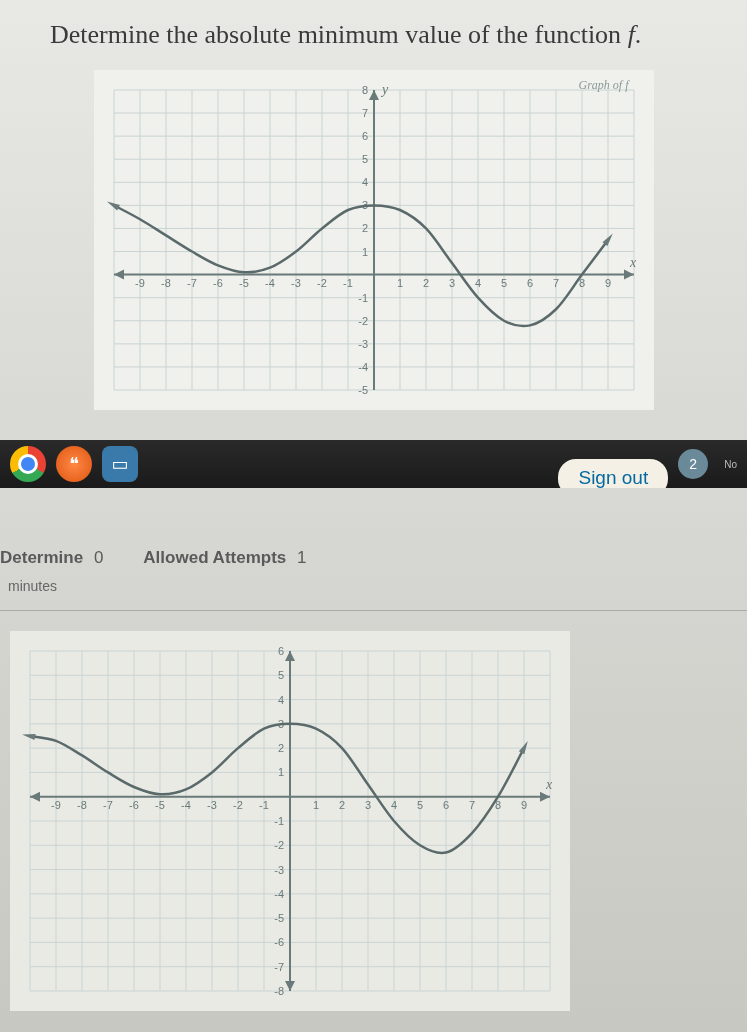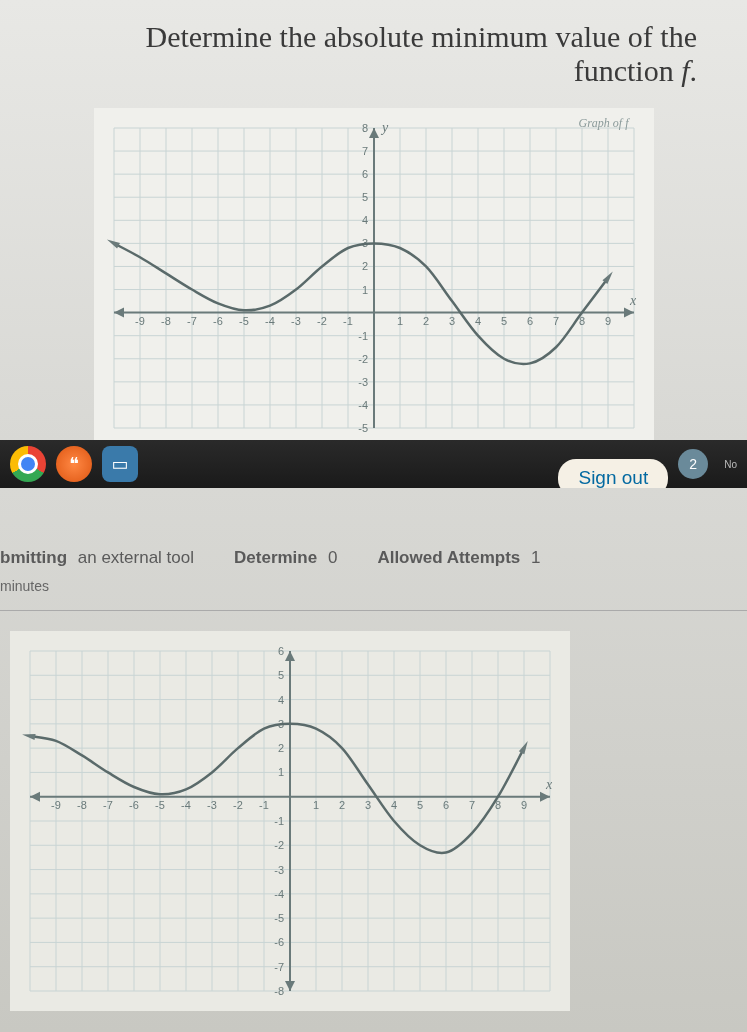--- a/index.html
+++ b/index.html
@@ -11,26 +11,25 @@
     overflow: hidden;
   }
   .top-panel {
     width: 747px;
     height: 440px;
     background: linear-gradient(to bottom, #e8e8e5, #d8d8d4);
     position: relative;
     padding-top: 10px;
   }
   .question {
-    font-size: 30px;
+    font-size: 26px;
     font-weight: 500;
     color: #3a3a3a;
     padding: 10px 50px 20px 50px;
     font-family: Georgia, serif;
-    text-align: right;
   }
   .question .fvar { font-style: italic; font-family: Georgia, serif; }
   .graph-area {
     position: relative;
     width: 560px;
     height: 340px;
     margin: 0 auto;
     background: #f0f0ec;
   }
   .graph-title {
@@ -123,20 +122,21 @@
     font-weight: bold;
     align-items: baseline;
   }
   .info-row .label { font-weight: bold; }
   .info-row .val { font-weight: normal; margin-left: 6px; }
   .minutes {
     font-family: Arial, sans-serif;
     font-size: 14px;
     color: #666;
     padding-bottom: 10px;
+    margin-left: 8px;
   }
   .divider {
     border-top: 1px solid #aaa;
     margin: 6px 0 20px 0;
   }
   .graph-area2 {
     position: relative;
     width: 560px;
     height: 380px;
     margin-left: 10px;
@@ -241,24 +241,20 @@
   <div class="taskbar-icon orange-icon">❝</div>
   <div class="taskbar-icon blue-icon">▭</div>
   <div class="signout-btn">Sign out</div>
   <div class="count-badge">2</div>
   <div class="notif-text">No</div>
 </div>
 
 <div class="bottom-panel">
   <div class="info-row">
     <div>
-      <span class="label">bmitting</span>
-      <span class="val">an external tool</span>
-    </div>
-    <div>
       <span class="label">Determine</span>
       <span class="val">0</span>
     </div>
     <div>
       <span class="label">Allowed Attempts</span>
       <span class="val">1</span>
     </div>
   </div>
   <div class="minutes">minutes</div>
   <div class="divider"></div>

